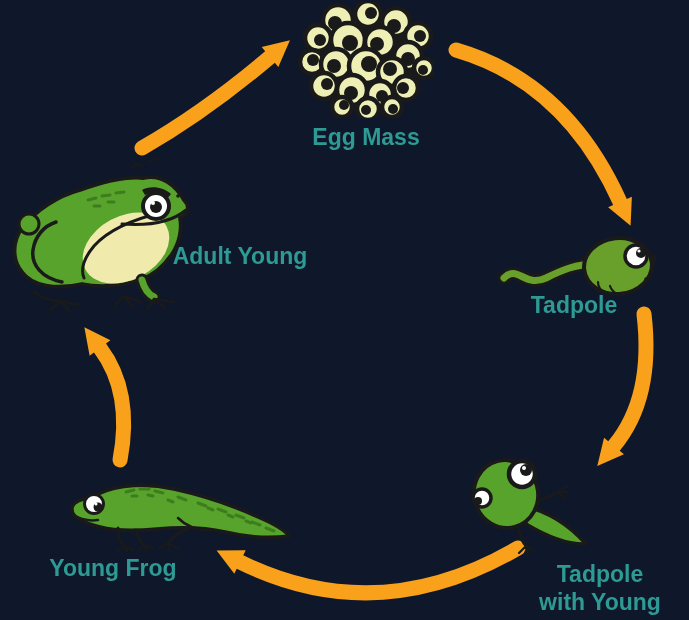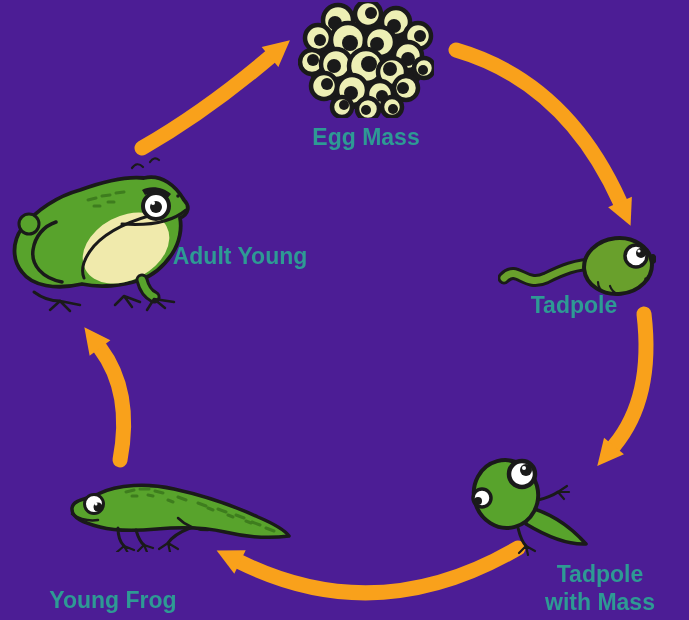--- a/index.html
+++ b/index.html
@@ -1,17 +1,17 @@
 <!DOCTYPE html>
 <html style="--arrow_orange: #F9A11B; --label_teal: #2E9A94; --frog_green: #58A32C; --frog_green_dark: #3E7D1E; --tadpole_olive: #69A02C; --belly_cream: #F0EAAC; --egg_cream: #EDEFB5; --egg_shadow_tan: #D9A658; --outline_black: #1A1A1A;"><head>
 <meta charset="utf-8">
 <style>
   html,body{margin:0;padding:0;background:#fff;}
   #canvas{
-    position:relative;width:689px;height:620px;background:#4c1d95;overflow:hidden;
+    position:relative;width:689px;height:620px;background:#0f172a;overflow:hidden;
     font-family:"Liberation Sans", sans-serif;
   }
   .layer{position:absolute;left:0;top:0;}
   .stage-label{
     position:absolute;
     font-weight:bold;font-size:23px;line-height:28px;
     color:var(--label_teal);
     white-space:nowrap;
     transform:translateX(-50%);
     text-align:center;
@@ -226,20 +226,20 @@
       <path class="o" style="stroke-width:2.5" d="M56,135 L76,139 M56,135 L66,145 M56,135 L46,144"></path>
     </g>
   </svg>
 
   <div class="stage-label" style="left:366px;top:123px;">Egg Mass</div>
 
   <div class="stage-label" style="left:574px;top:291px;">Tadpole</div>
 
   <div class="stage-label" style="left:600px;top:560px;">
     <div>Tadpole</div>
-    <div>with Mass</div>
+    <div>with Young</div>
   </div>
 
-  <div class="stage-label" style="left:113px;top:586px;">Young Frog</div>
+  <div class="stage-label" style="left:113px;top:554px;">Young Frog</div>
 
   <div class="stage-label" style="left:240px;top:242px;">Adult Young</div>
 
 </div>
 
 </body></html>

